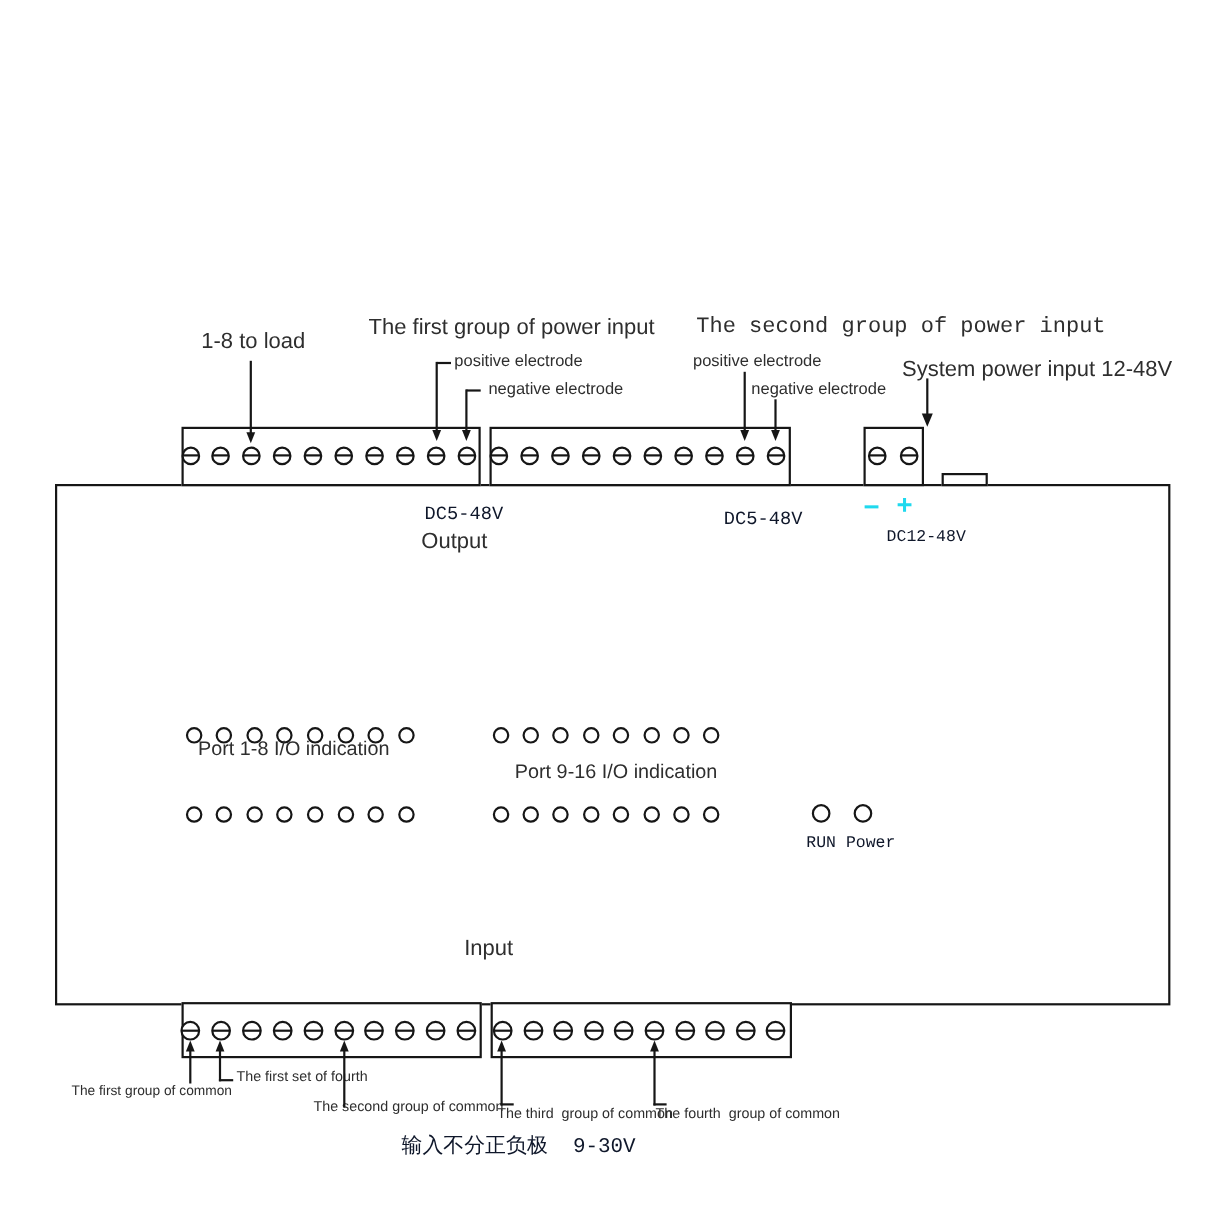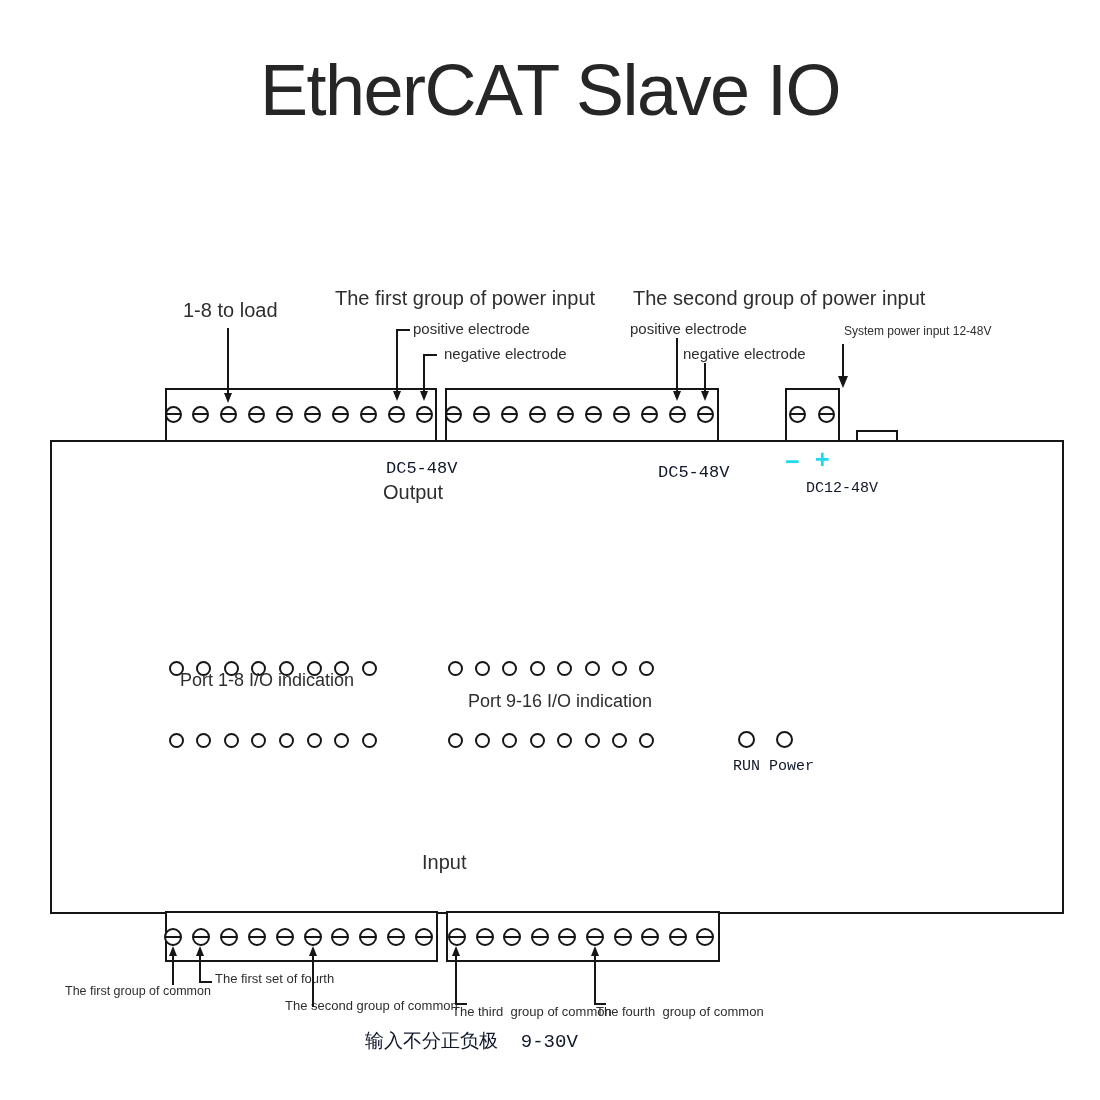--- a/index.html
+++ b/index.html
@@ -29,30 +29,29 @@
   .lbl-s{font-size:15px;}
   .lbl-xs{font-size:12.5px;}
   .cyan{color:#1fd9ee;font-weight:700;font-size:25px;line-height:1;}
   .z6{z-index:6;}
 </style>
 </head>
 <body>
 
 <div class="stage">
 
-  <div class="t title">EtherCAT Slave IO</div>
 
   <div class="t" style="left:183px;top:299px;font-size:20px;">1-8 to load</div>
   <div class="t" style="left:335px;top:287px;font-size:20px;">The first group of power input</div>
-  <div class="t" style="left:633px;top:287px;font-size:20px;">The second group of power input</div>
+  <div class="t" style="left:633px;top:287px;font-size:20px;font-family:Liberation Mono, monospace;">The second group of power input</div>
   <div class="t lbl-s" style="left:413px;top:321px;">positive electrode</div>
   <div class="t lbl-s" style="left:444px;top:346px;">negative electrode</div>
   <div class="t lbl-s" style="left:630px;top:321px;">positive electrode</div>
   <div class="t lbl-s" style="left:683px;top:346px;">negative electrode</div>
-  <div class="t" style="left:820px;top:325px;font-size:12px;margin-left:24px;">System power input 12-48V</div>
+  <div class="t" style="left:820px;top:325px;font-size:20px;">System power input 12-48V</div>
 
   <div class="vline" style="left:227px;top:328px;height:66px;"></div>
   <div class="arr-d" style="left:223.5px;top:393px;"></div>
 
   <div class="hline" style="left:397px;top:329px;width:13px;"></div>
   <div class="vline" style="left:396px;top:329px;height:63px;"></div>
   <div class="arr-d" style="left:392.5px;top:391px;"></div>
 
   <div class="hline" style="left:424px;top:354px;width:13px;"></div>
   <div class="vline" style="left:423px;top:354px;height:38px;"></div>

